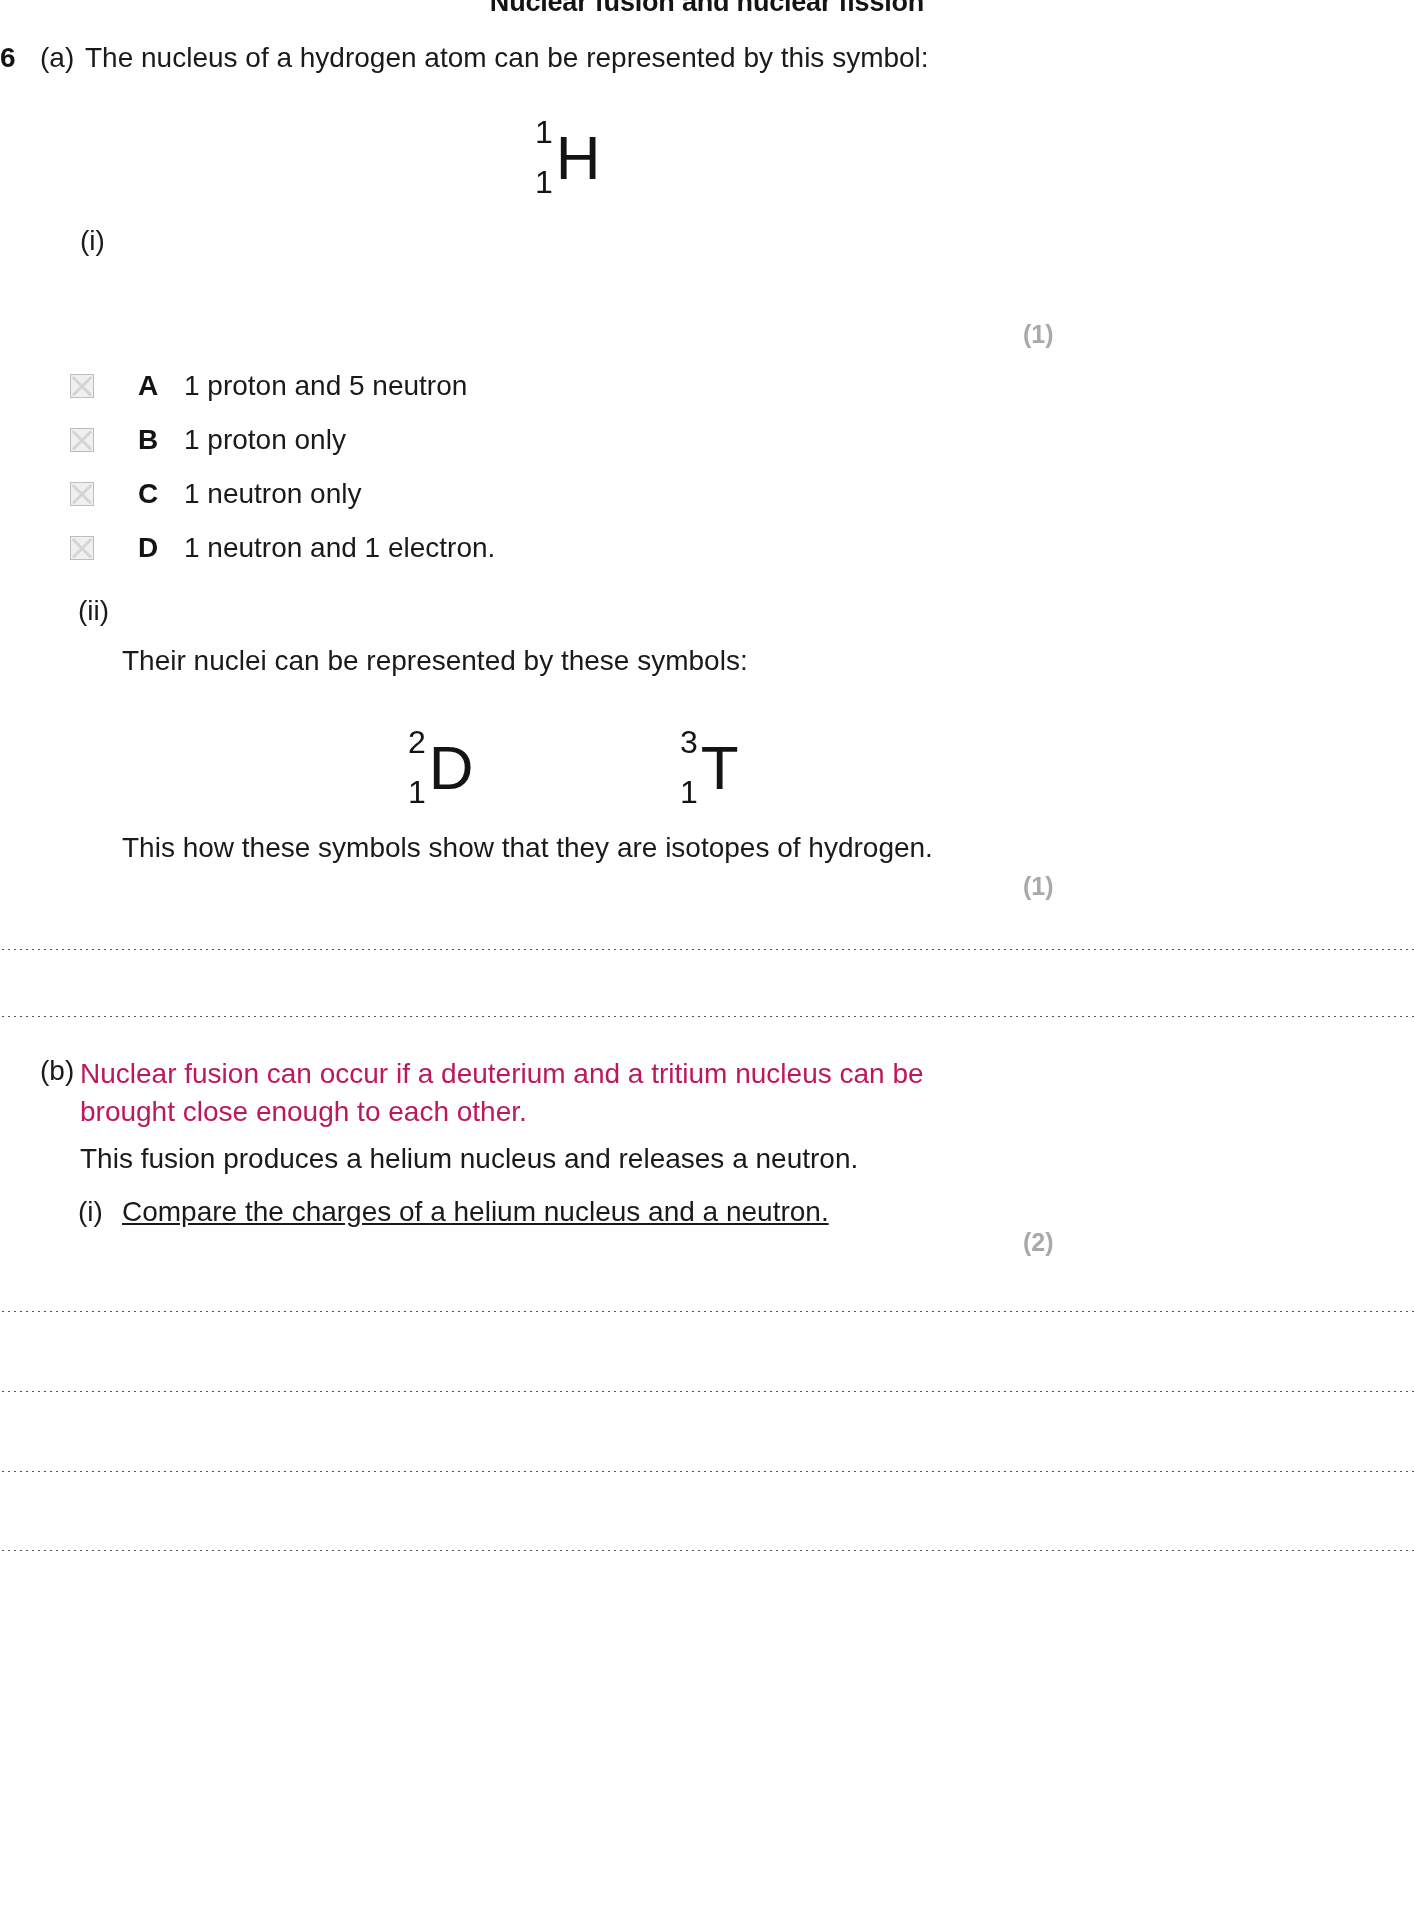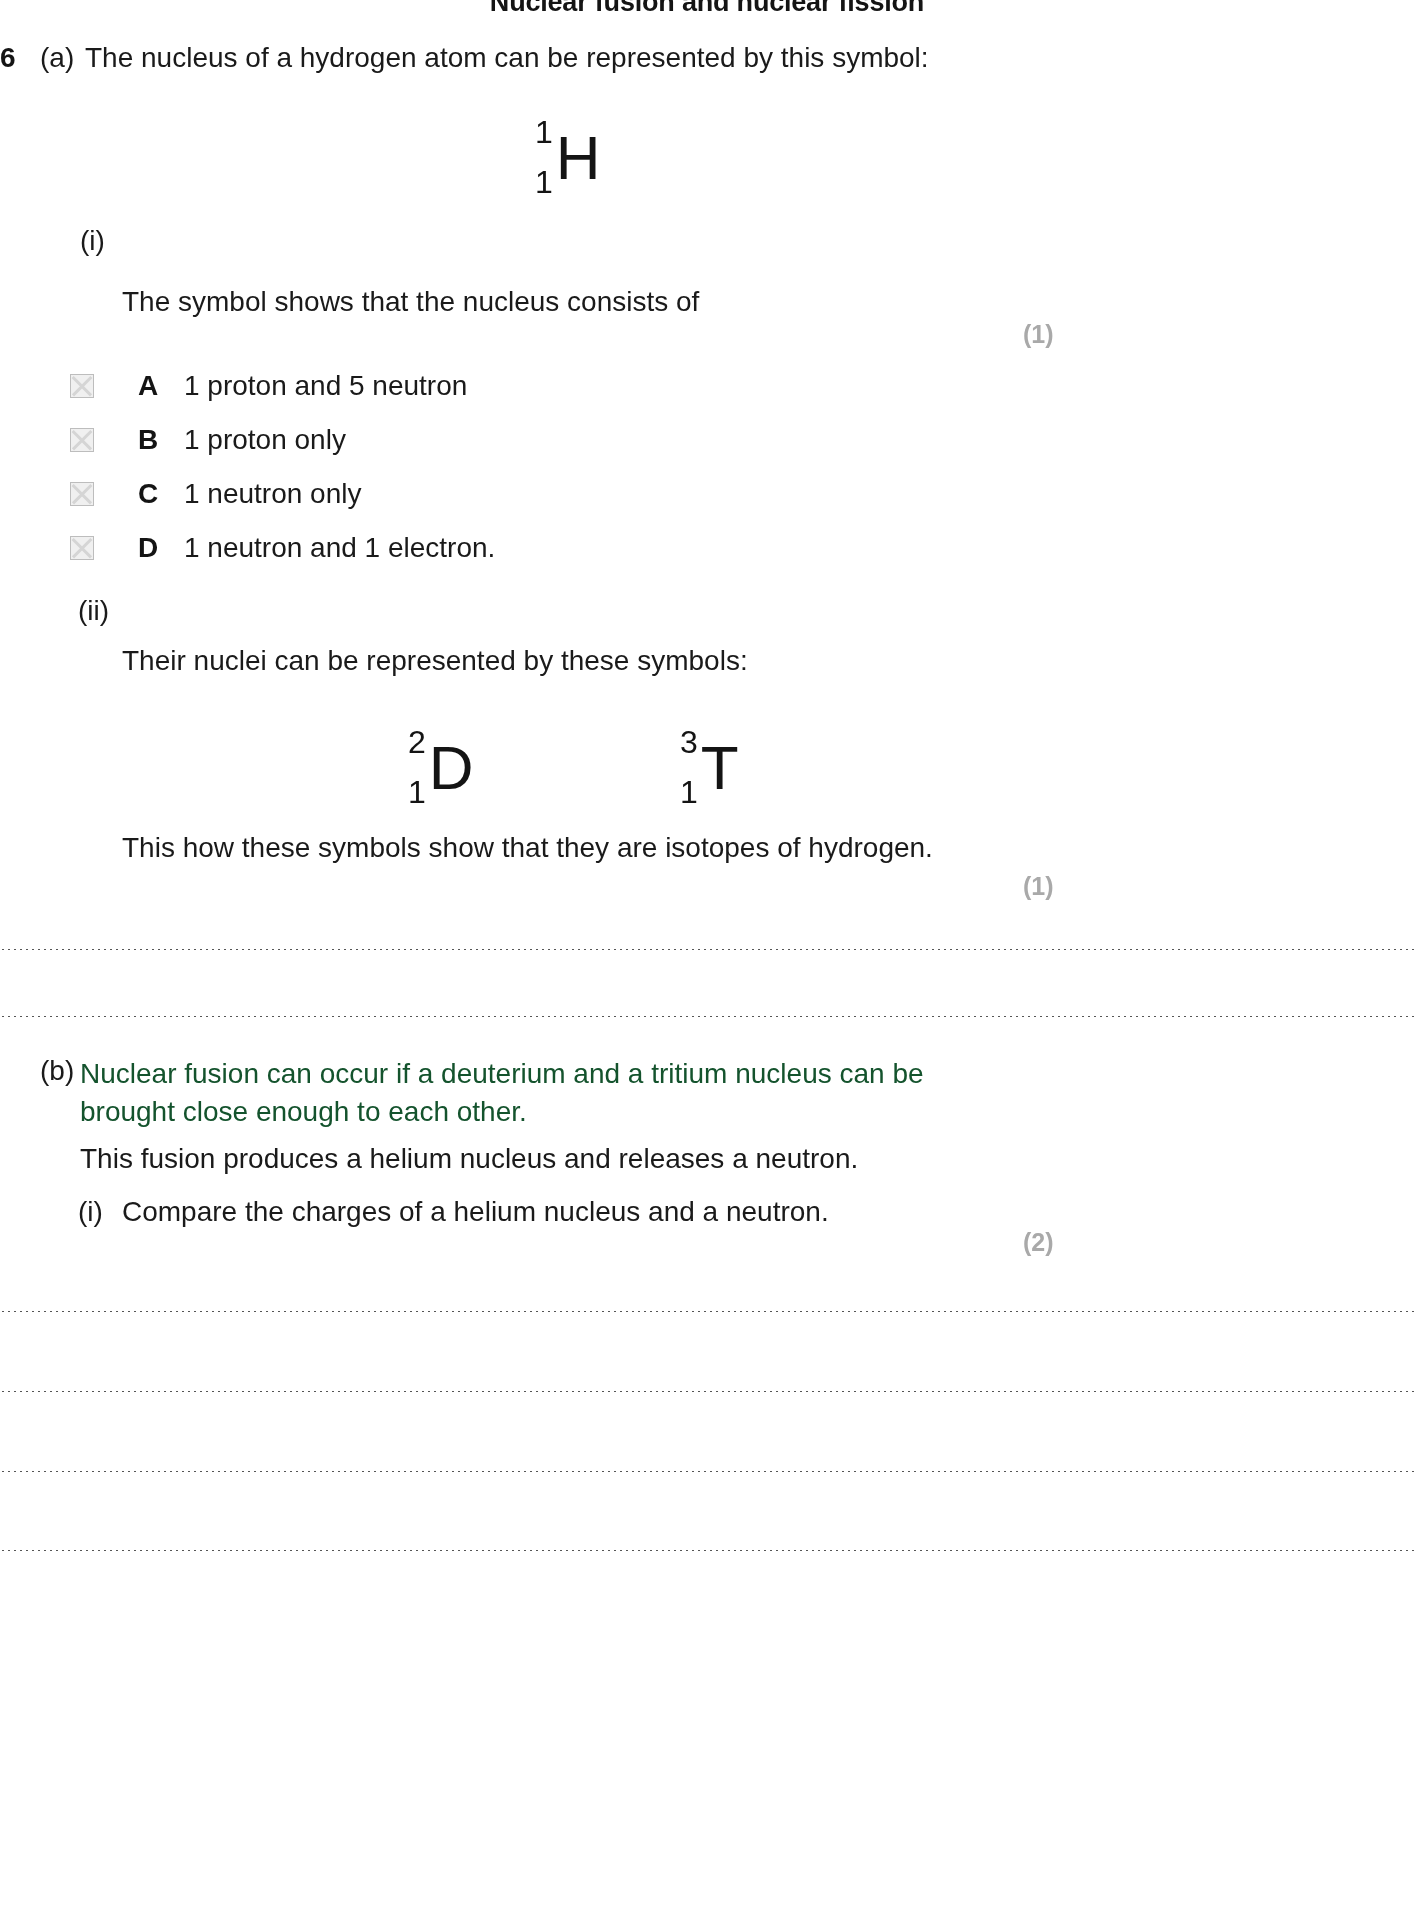--- a/index.html
+++ b/index.html
@@ -43,21 +43,21 @@
   .label {
     position: absolute;
     font-size: 28px;
     color: #1a1a1a;
     white-space: nowrap;
   }
   .para {
     position: absolute;
     font-size: 28px;
     line-height: 38px;
-    color: #14532d;
+    color: #be185d;
   }
   .marks {
     position: absolute;
     font-size: 25px;
     font-weight: bold;
     color: #a9a9a9;
     white-space: nowrap;
   }
 
   
@@ -178,21 +178,20 @@
     <span class="nums">
       <span class="sup">1</span>
       <span class="sub">1</span>
     </span>
     <span class="elem">H</span>
   </div>
 
   <div class="label" style="left:80px; top:225px;">(i)</div>
 
 
-  <div class="label" style="left:122px; top:286px;">The symbol shows that the nucleus consists of</div>
 
   <div class="marks" style="left:1023px; top:320px;">(1)</div>
 
   <div class="mc-row" style="left:70px; top:370px;">
     <span class="mc-box"></span>
     <span class="mc-letter">A</span>
     <span class="mc-text">1 proton and 5 neutron</span>
   </div>
 
   <div class="mc-row" style="left:70px; top:424px;">
@@ -242,21 +241,21 @@
   <div class="ans-line" style="top:1015px;"></div>
 
   <div class="label" style="left:40px; top:1055px;">(b)</div>
 
   <div class="para" style="left:80px; top:1055px; width:900px;">Nuclear fusion can occur if a deuterium and a tritium nucleus can be brought close enough to each other.</div>
 
   <div class="label" style="left:80px; top:1143px;">This fusion produces a helium nucleus and releases a neutron.</div>
 
   <div class="label" style="left:78px; top:1196px;">(i)</div>
 
-  <div class="label" style="left:122px; top:1196px;">Compare the charges of a helium nucleus and a neutron.</div>
+  <div class="label" style="left:122px; top:1196px;text-decoration:underline;">Compare the charges of a helium nucleus and a neutron.</div>
 
   <div class="marks" style="left:1023px; top:1228px;">(2)</div>
 
   <div class="ans-line" style="top:1310px;"></div>
   <div class="ans-line" style="top:1390px;"></div>
   <div class="ans-line" style="top:1470px;"></div>
   <div class="ans-line" style="top:1549px;"></div>
 
 </div>
 

